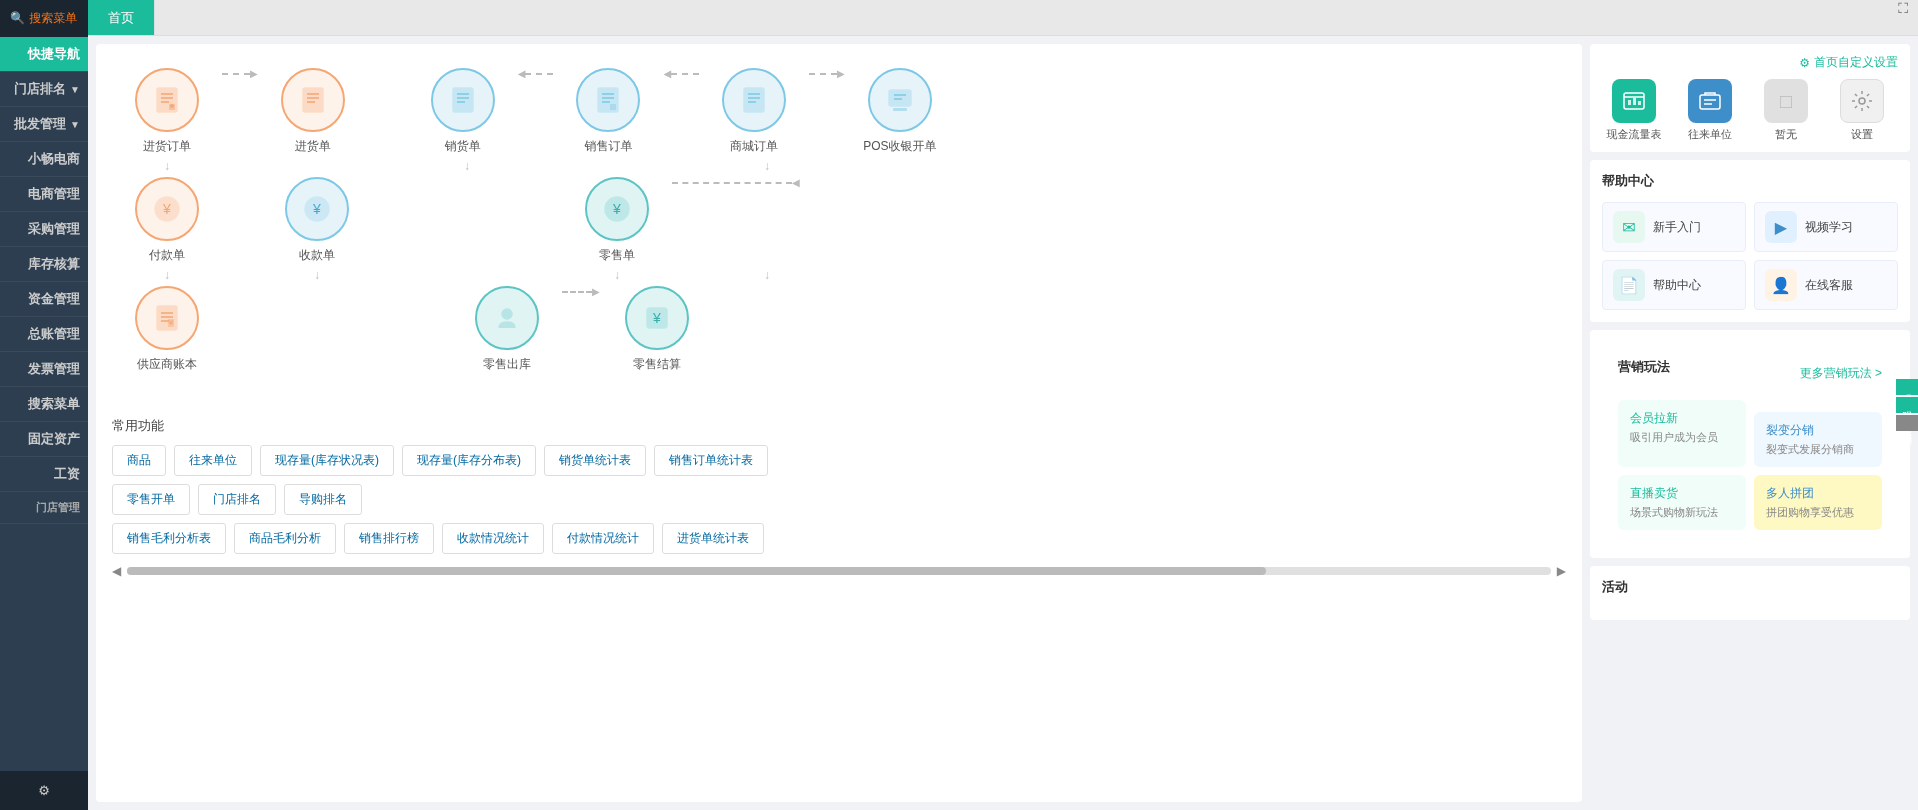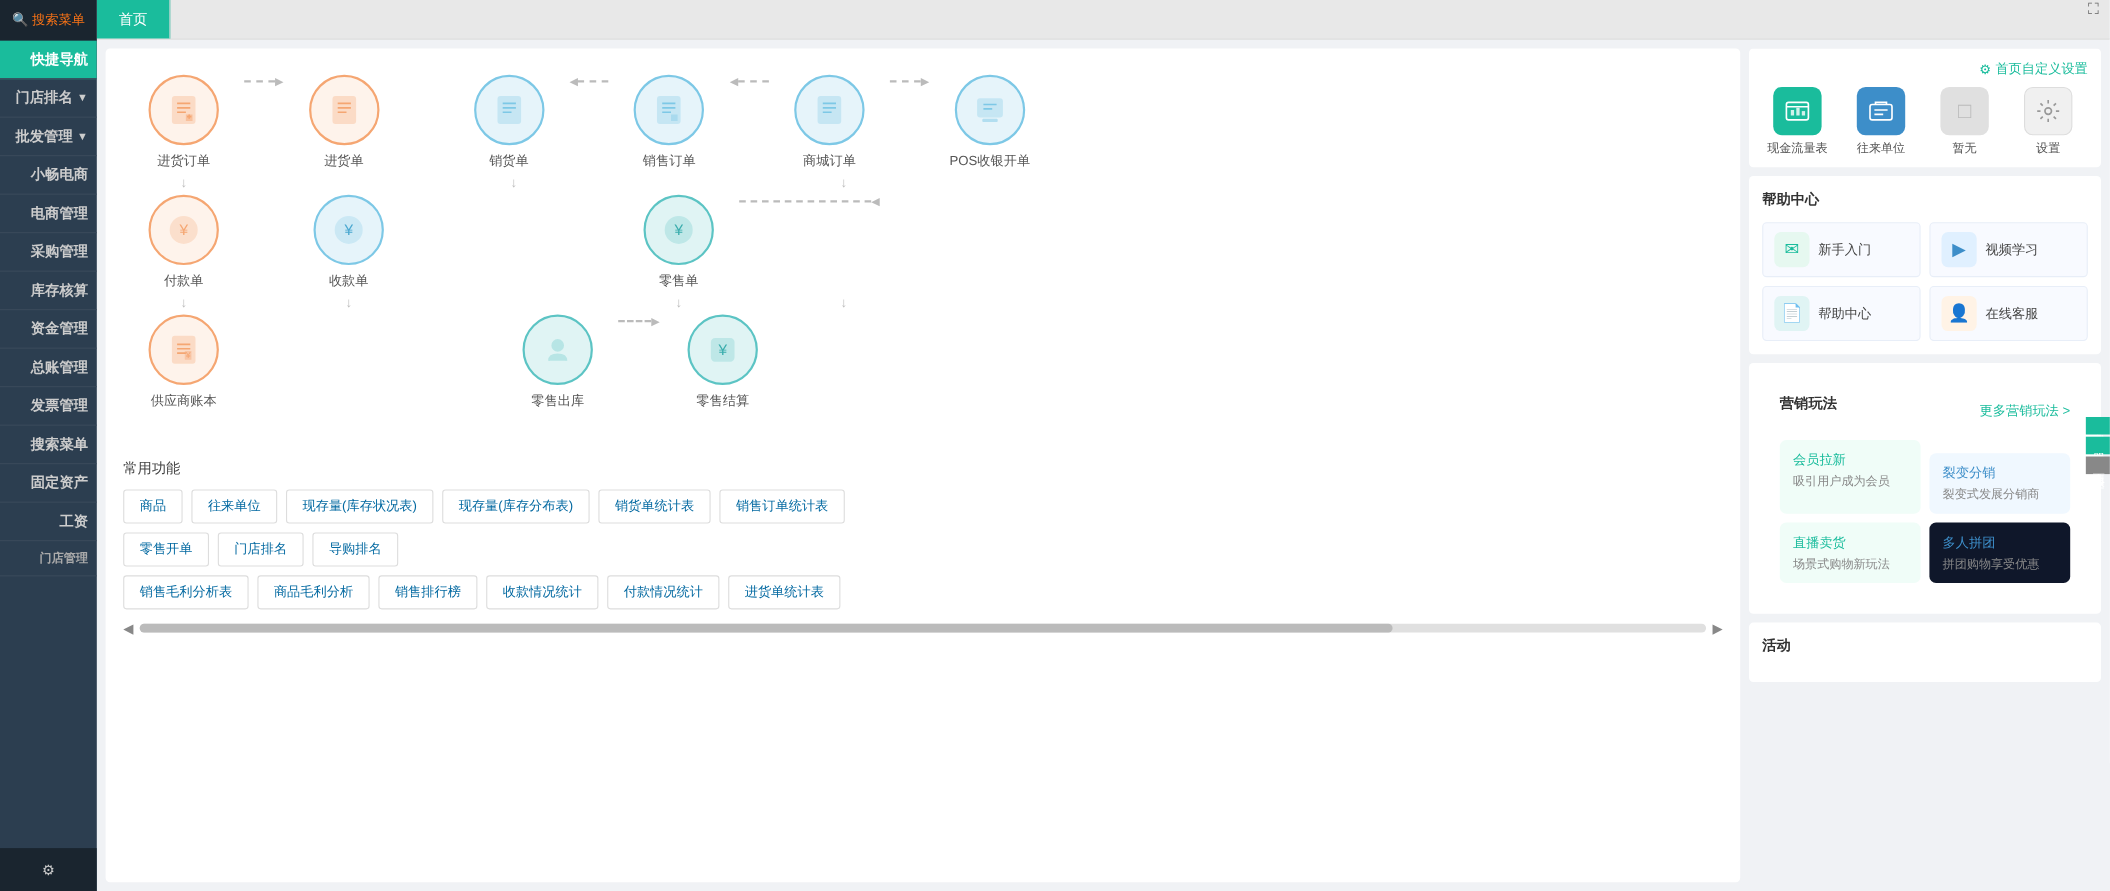--- a/index.html
+++ b/index.html
@@ -788,21 +788,21 @@
             <div class="mi-desc">吸引用户成为会员</div>
           </div>
           <div class="marketing-item" style="background:#f0f8ff;margin-top:12px;">
             <div class="mi-title blue">裂变分销</div>
             <div class="mi-desc">裂变式发展分销商</div>
           </div>
           <div class="marketing-item" style="background:#f0fdf8;">
             <div class="mi-title green">直播卖货</div>
             <div class="mi-desc">场景式购物新玩法</div>
           </div>
-          <div class="marketing-item" style="background:#0f172a;">
+          <div class="marketing-item" style="background:#fef9c3;">
             <div class="mi-title blue">多人拼团</div>
             <div class="mi-desc">拼团购物享受优惠</div>
           </div>
         </div>
       </div>
 
       <div class="activity-section">
         <div class="section-title">活动</div>
       </div>
 

